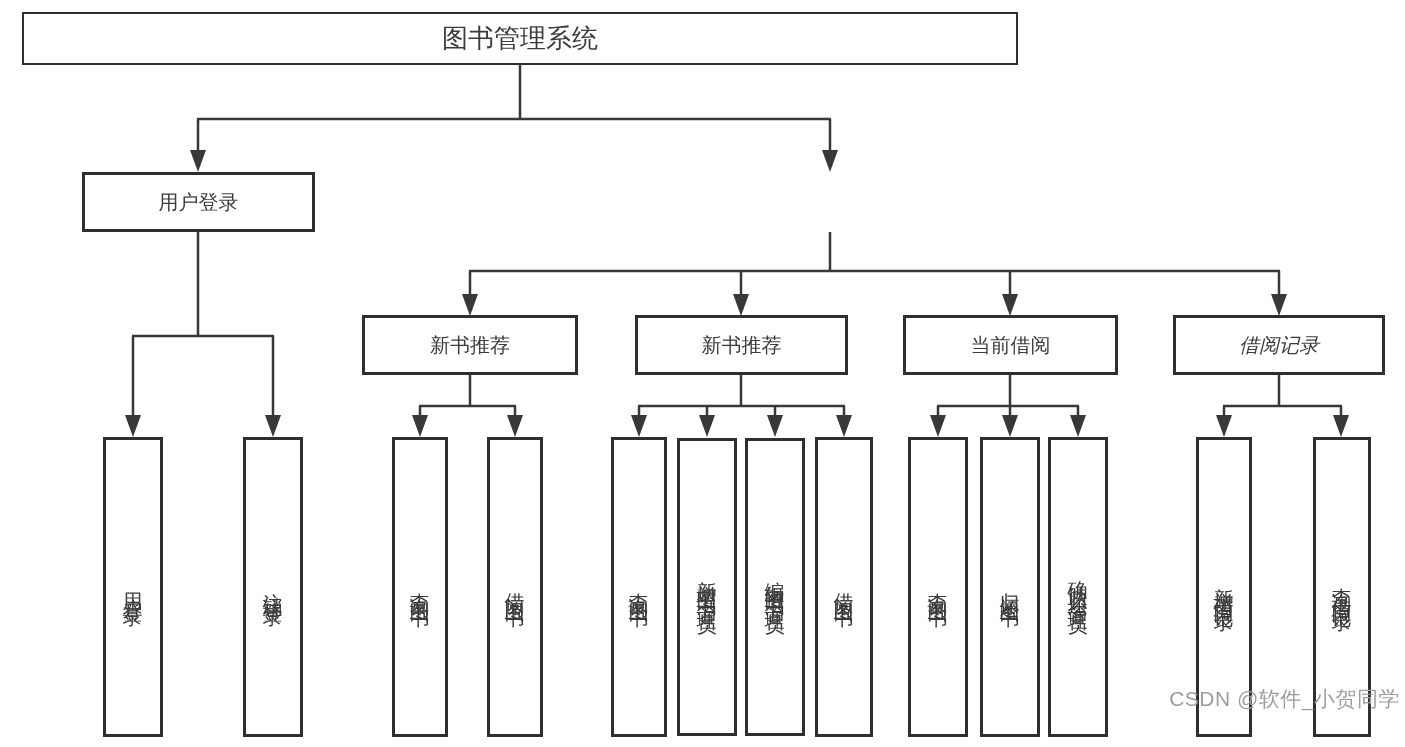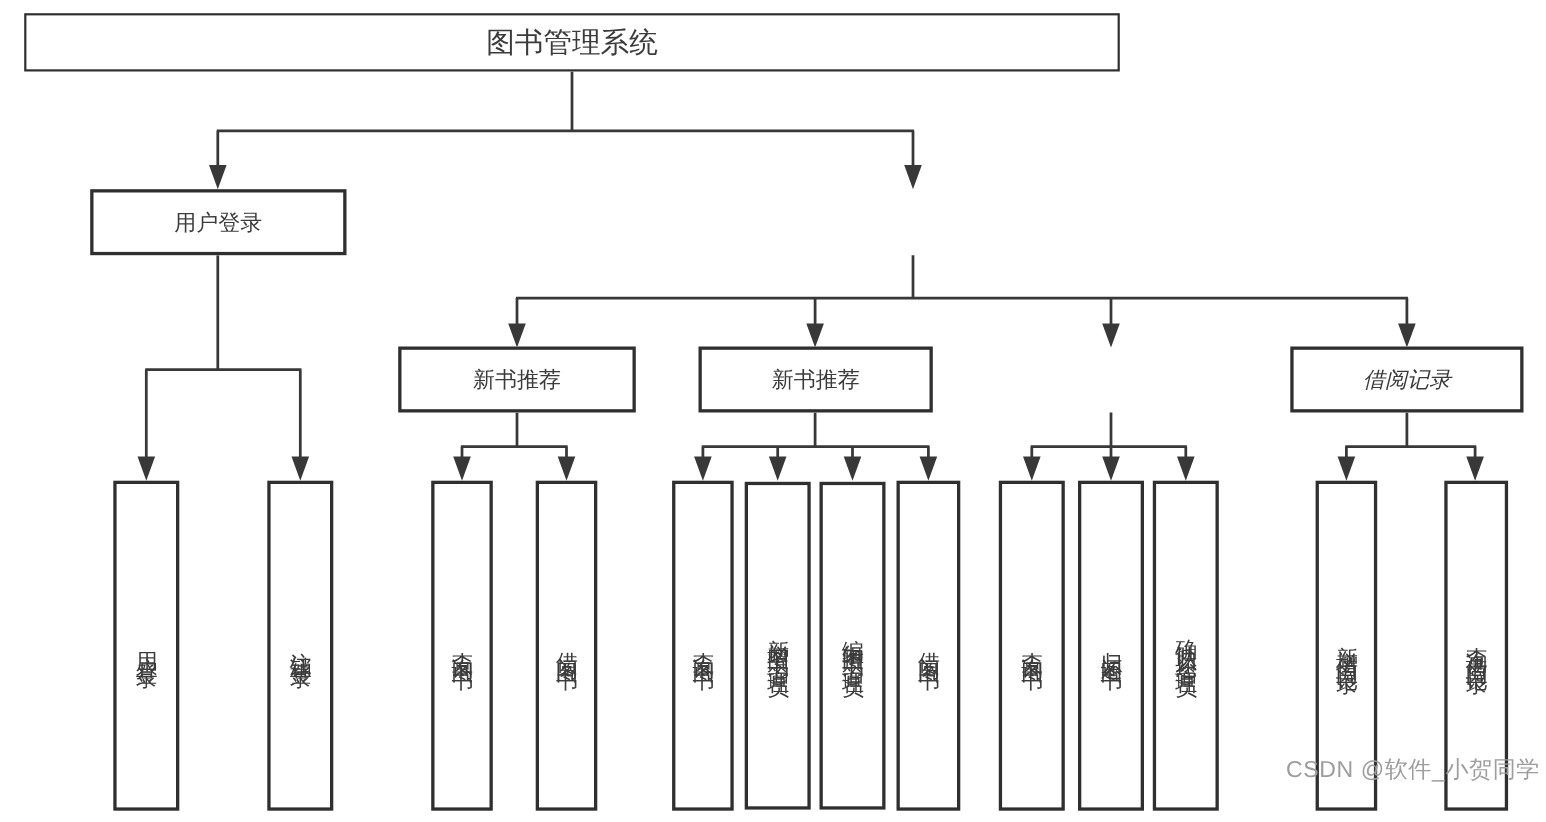--- a/index.html
+++ b/index.html
@@ -110,20 +110,21 @@
       <polygon points="1333,415 1349,415 1341,437"></polygon>
     </g>
   </svg>
 
   <div class="node root" style="left:22px; top:12px; width:996px; height:53px;">图书管理系统</div>
 
   <div class="node" style="left:82px; top:172px; width:233px; height:60px;">用户登录</div>
 
   <div class="node" style="left:362px; top:315px; width:216px; height:60px;text-align:right;">新书推荐</div>
   <div class="node" style="left:635px; top:315px; width:213px; height:60px;">新书推荐</div>
+  <div class="node" style="left:903px; top:315px; width:215px; height:60px;">当前借阅</div>
   <div class="node" style="left:1173px; top:315px; width:212px; height:60px;font-style:italic;">借阅记录</div>
 
   <div class="leaf" style="left:103px; top:437px; width:60px; height:300px;">
     <span class="vtext">用户登录</span>
   </div>
   <div class="leaf" style="left:243px; top:437px; width:60px; height:300px;">
     <span class="vtext">注销登录</span>
   </div>
 
   <div class="leaf" style="left:392px; top:437px; width:56px; height:300px;">

